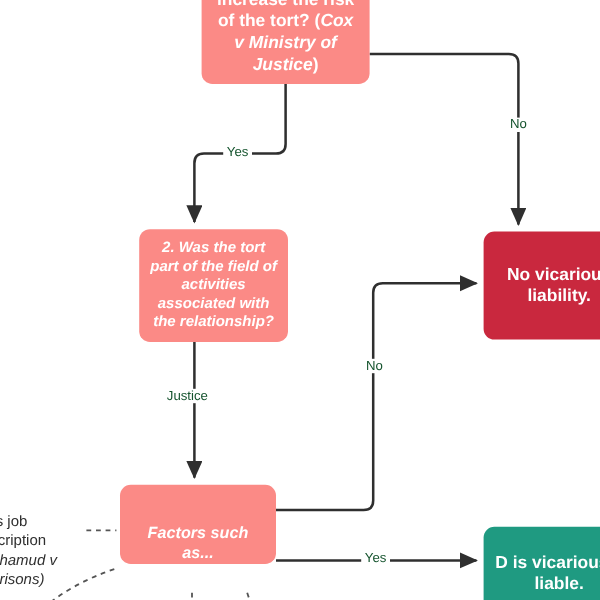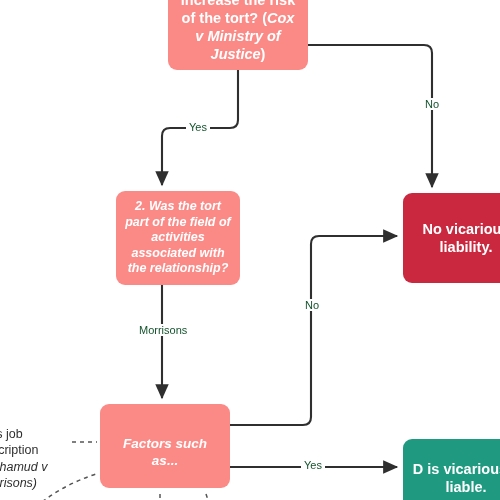--- a/index.html
+++ b/index.html
@@ -44,21 +44,21 @@
   #node-q2{
     left:100px;top:191px;width:124px;height:94px;
     background:#fb8a86;
     font-size:12.5px;
     font-style:italic;
     margin-left:16px;
   }
 
   
   #node-factors{
-    left:100px;top:404px;width:130px;height:84px;
+    left:100px;top:404px;width:130px;height:66px;
     background:#fb8a86;
     font-size:13.5px;
     font-style:italic;
     align-items:flex-start;
     padding-top:32px;
   }
 
   
   #node-no-liability{
     left:403px;top:193px;width:126px;height:90px;
@@ -145,21 +145,21 @@
   <div class="node" id="node-no-liability">
     <span class="txt">No vicarious liability.</span>
   </div>
 
   <div class="node" id="node-liable">
     <span class="txt">D is vicariously liable.</span>
   </div>
 
   <div class="edge-label" id="lbl-yes1">Yes</div>
   <div class="edge-label" id="lbl-no1">No</div>
-  <div class="edge-label" id="lbl-consider">Morrisons</div>
+  <div class="edge-label" id="lbl-consider">Justice</div>
   <div class="edge-label" id="lbl-no2">No</div>
   <div class="edge-label" id="lbl-yes2">Yes</div>
 
   <div class="side-note">
     <span>PT's job description</span>
     <span class="ital">(Mohamud v Morrisons)</span>
   </div>
 
 </div>
 

